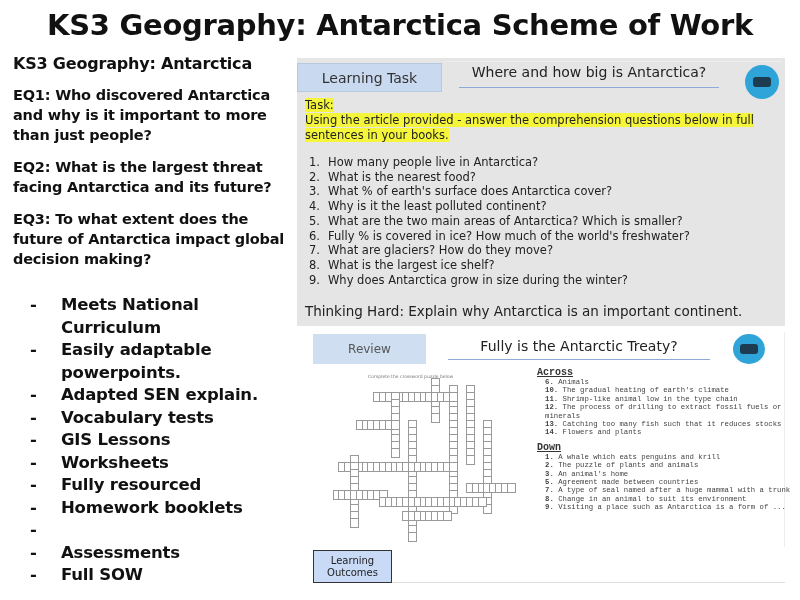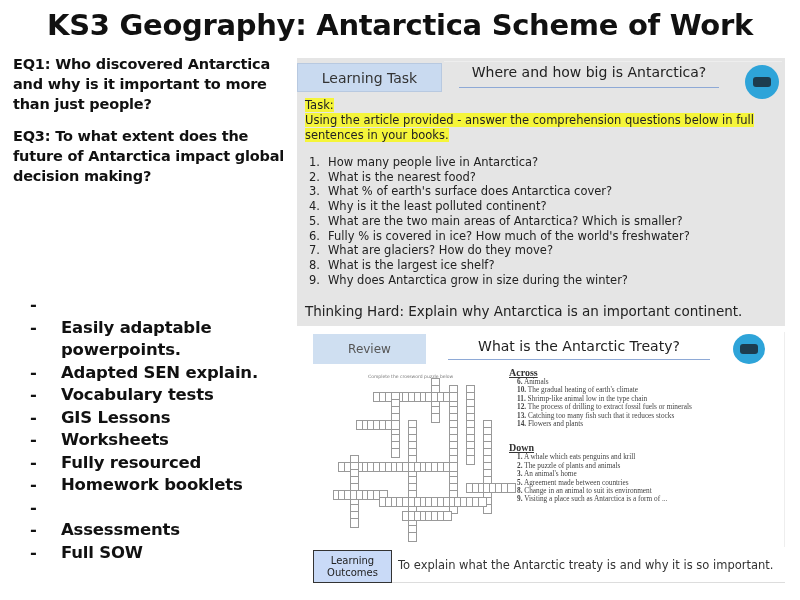--- a/index.html
+++ b/index.html
@@ -58,54 +58,59 @@
   .s2-title {
     position: absolute; left: 135px; top: 6px; width: 262px; height: 22px;
     font-size: 14px; text-align: center; color: #222; border-bottom: 1px solid #8ea9d6;
   }
   .s2-badge { left: 420px; top: 2px; width: 32px; height: 30px; }
 
   .crossword { position: absolute; left: 0; top: 38px; width: 200px; height: 175px; }
   .cw-caption { position: absolute; left: 55px; top: 4px; font-size: 4.5px; color: #777; }
   .cell { position: absolute; width: 9px; height: 10px; border: 1px solid #999; background: #fff; }
 
-  .clues { position: absolute; left: 196px; top: 35px; width: 262px; font-family: Liberation Serif, serif; color: #444; }
+  .clues { position: absolute; left: 224px; top: 35px; width: 262px; font-family: Liberation Mono, monospace; color: #444; }
   .clue-head { font-size: 10px; font-weight: bold; text-decoration: underline; color: #333; line-height: 11px; }
   .clue-list { list-style: none; padding-left: 8px; }
   .clue-list li { font-size: 7.3px; line-height: 8.4px; }
   .clue-list .cn { font-weight: bold; }
-  .down-head { margin-top: 14px; }
+  .down-head { margin-top: 5px; }
 
   
   .lo-row { position: absolute; left: 313px; top: 550px; width: 472px; height: 33px; background: #fff; border-bottom: 1px solid #ddd; }
   .lo-box {
     position: absolute; left: 0; top: 0; width: 79px; height: 33px;
     background: #c9daf7; border: 1px solid #333;
     font-size: 10px; line-height: 12px; text-align: center; color: #222;
     display: flex; align-items: center; justify-content: center;
   }
   .lo-text { position: absolute; left: 85px; top: 8px; font-size: 11.5px; color: #333; }
 </style>
 </head>
 <body>
 
 <div class="main-title">KS3 Geography: Antarctica Scheme of Work</div>
 
 <div class="left-col">
+  <div class="left-subtitle">KS3 Geography: Antarctica</div>
   <div class="eq">
     <span class="eq-label">EQ1</span><span class="eq-text">: Who discovered Antarctica and why is it important to more than just people?</span>
   </div>
   <div class="eq">
+    <span class="eq-label">EQ2</span><span class="eq-text">: What is the largest threat facing Antarctica and its future?</span>
+  </div>
+  <div class="eq">
     <span class="eq-label">EQ3</span><span class="eq-text">: To what extent does the future of Antarctica impact global decision making?</span>
   </div>
 </div>
 
 <ul class="features">
   <li>
       <span class="dash">-</span>
+      <span>Meets National Curriculum</span>
     </li>
   <li>
       <span class="dash">-</span>
       <span>Easily adaptable powerpoints.</span>
     </li>
   <li>
       <span class="dash">-</span>
       <span>Adapted SEN explain.</span>
     </li>
   <li>
@@ -192,21 +197,21 @@
         <span class="num">9.</span>
         <span>Why does Antarctica grow in size during the winter?</span>
       </li>
   </ol>
 
   <div class="thinking">Thinking Hard: Explain why Antarctica is an important continent.</div>
 </div>
 
 <div class="slide2">
   <div class="rev-box">Review</div>
-  <div class="s2-title">What is the Antarctic Treaty?</div>
+  <div class="s2-title">Fully is the Antarctic Treaty?</div>
   <div class="badge s2-badge">
       <div class="inner"></div>
     </div>
 
   <div class="crossword">
     <div class="cw-caption">Complete the crossword puzzle below</div>
     <div id="cw-cells">
         <div class="cell" style="left: 118.2px; top: 8px;"></div>
         <div class="cell" style="left: 118.2px; top: 15px;"></div>
         <div class="cell" style="left: 118.2px; top: 22px;"></div>
@@ -387,27 +392,27 @@
       <li><span class="cn">12.</span><span> The process of drilling to extract fossil fuels or minerals</span></li>
       <li><span class="cn">13.</span><span> Catching too many fish such that it reduces stocks</span></li>
       <li><span class="cn">14.</span><span> Flowers and plants</span></li>
     </ul>
     <div class="clue-head down-head">Down</div>
     <ul class="clue-list">
       <li><span class="cn">1.</span><span> A whale which eats penguins and krill</span></li>
       <li><span class="cn">2.</span><span> The puzzle of plants and animals</span></li>
       <li><span class="cn">3.</span><span> An animal's home</span></li>
       <li><span class="cn">5.</span><span> Agreement made between countries</span></li>
+      <li><span class="cn">7.</span><span> A type of seal named after a huge mammal with a trunk</span></li>
       <li><span class="cn">8.</span><span> Change in an animal to suit its environment</span></li>
       <li><span class="cn">9.</span><span> Visiting a place such as Antarctica is a form of ...</span></li>
     </ul>
   </div>
 </div>
 
 <div class="lo-row">
   <div class="lo-box">
     <div>
       <div>Learning</div>
       <div>Outcomes</div>
     </div>
   </div>
-  <div class="lo-text">To explain what the Antarctic treaty is and why it is so important.</div>
 </div>
 
 </body></html>

